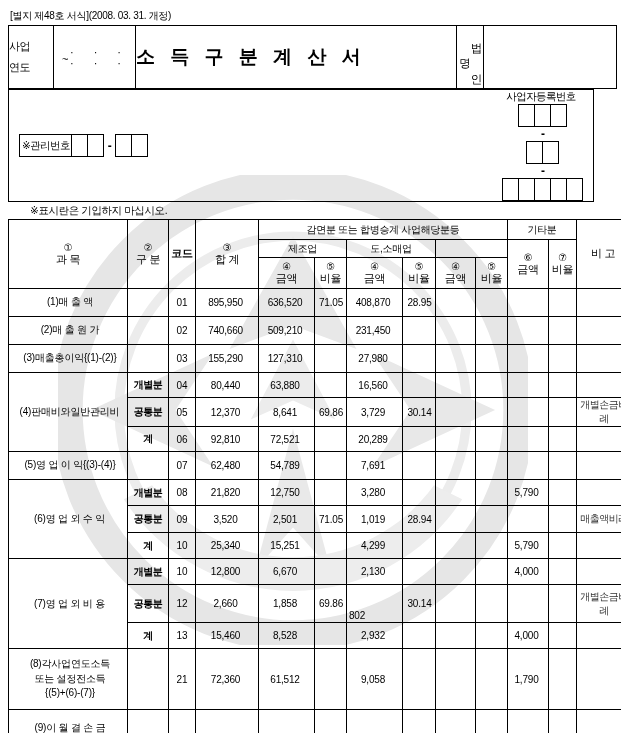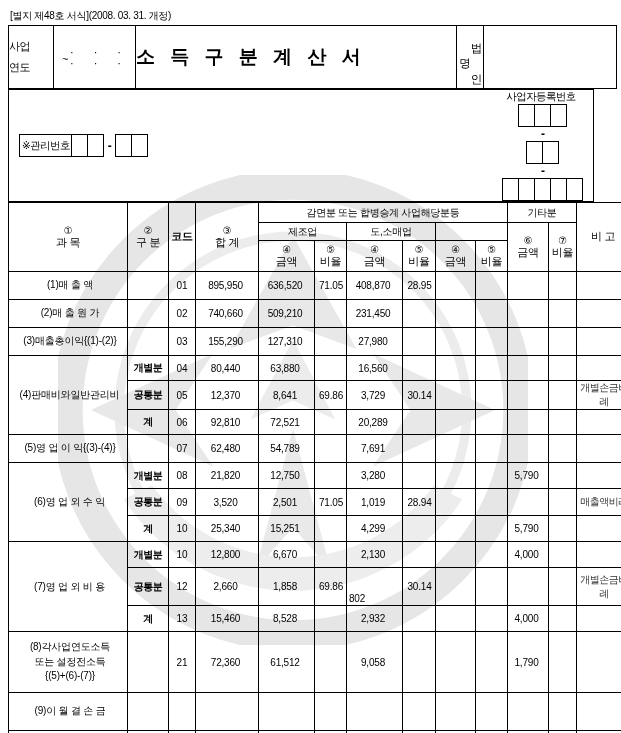--- a/index.html
+++ b/index.html
@@ -180,20 +180,21 @@
                 <span class="c"></span>
                 <span class="c"></span>
                 <span class="c"></span>
               </span>
             </div>
           </div>
         </td>
       </tr>
     </tbody>
       </table>
+    <div class="note">※표시란은 기입하지 마십시오.</div>
 
     <table class="grid">
       <colgroup>
         <col style="width:119px">
           <col style="width:41px">
           <col style="width:27px">
           <col style="width:63px">
         <col style="width:56px">
           <col style="width:32px">
           <col style="width:56px">

